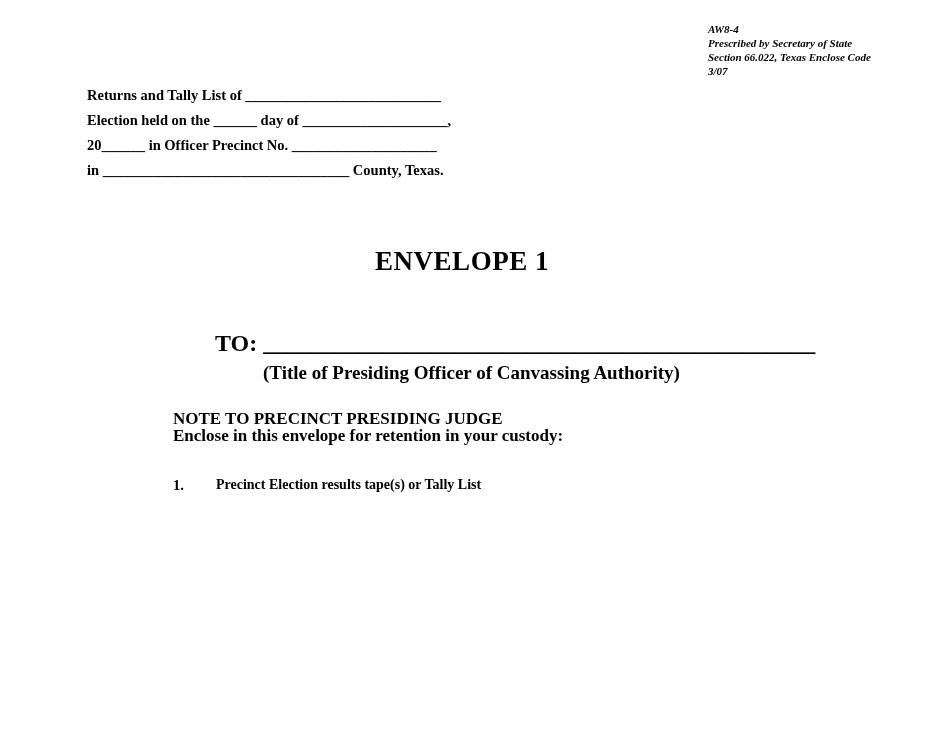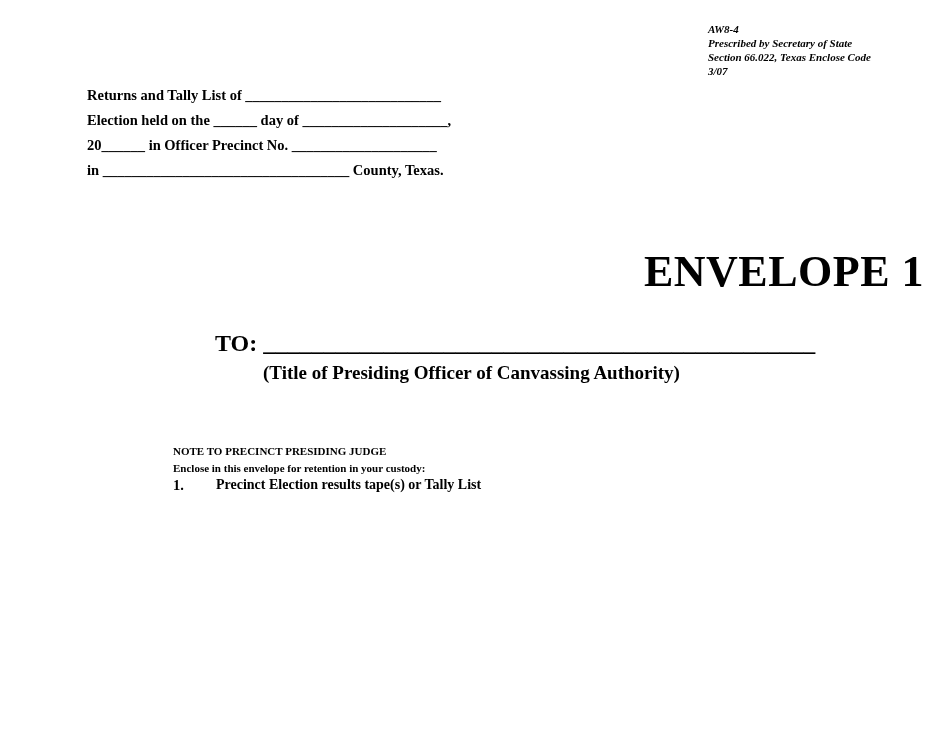--- a/index.html
+++ b/index.html
@@ -4,24 +4,24 @@
 <style>
   html, body { margin: 0; padding: 0; background: #ffffff; }
   body {
     width: 950px; height: 733px; position: relative; overflow: hidden;
     font-family: "Liberation Serif", serif; color: #000; font-weight: bold;
   }
   .abs { position: absolute; white-space: nowrap; }
   .meta { left: 708px; top: 22px; font-size: 11px; line-height: 14px; }
   .meta div { display: block; font-style: italic; }
   .field-line { font-size: 14.5px; left: 87px; }
-  .title { left: 0; width: 924px; text-align: right; top: 246px; font-size: 44px; letter-spacing: 0.5px; }
+  .title { left: 0; width: 924px; text-align: center; top: 246px; font-size: 27px; letter-spacing: 0.5px; }
   .to { left: 215px; top: 330px; font-size: 24px; }
   .to-sub { left: 263px; top: 354px; font-size: 19px; margin-top: 8px; }
-  .note { left: 173px; font-size: 11px; margin-top: 36px; }
+  .note { left: 173px; font-size: 17px; }
   .item-num { left: 173px; top: 477px; font-size: 14.5px; }
   .item-text { left: 216px; top: 477px; font-size: 14px; }
 </style>
 </head>
 <body>
 
 <div class="abs meta">
   <div>AW8-4</div>
   <div>Prescribed by Secretary of State</div>
   <div>Section 66.022, Texas Enclose Code</div>

